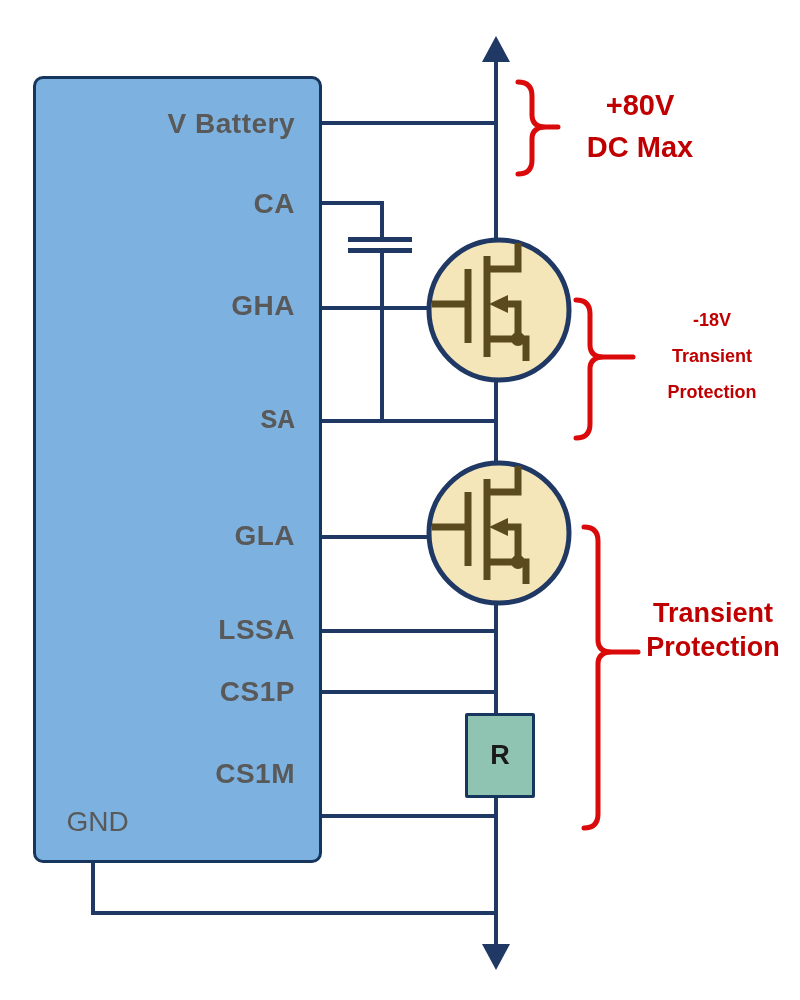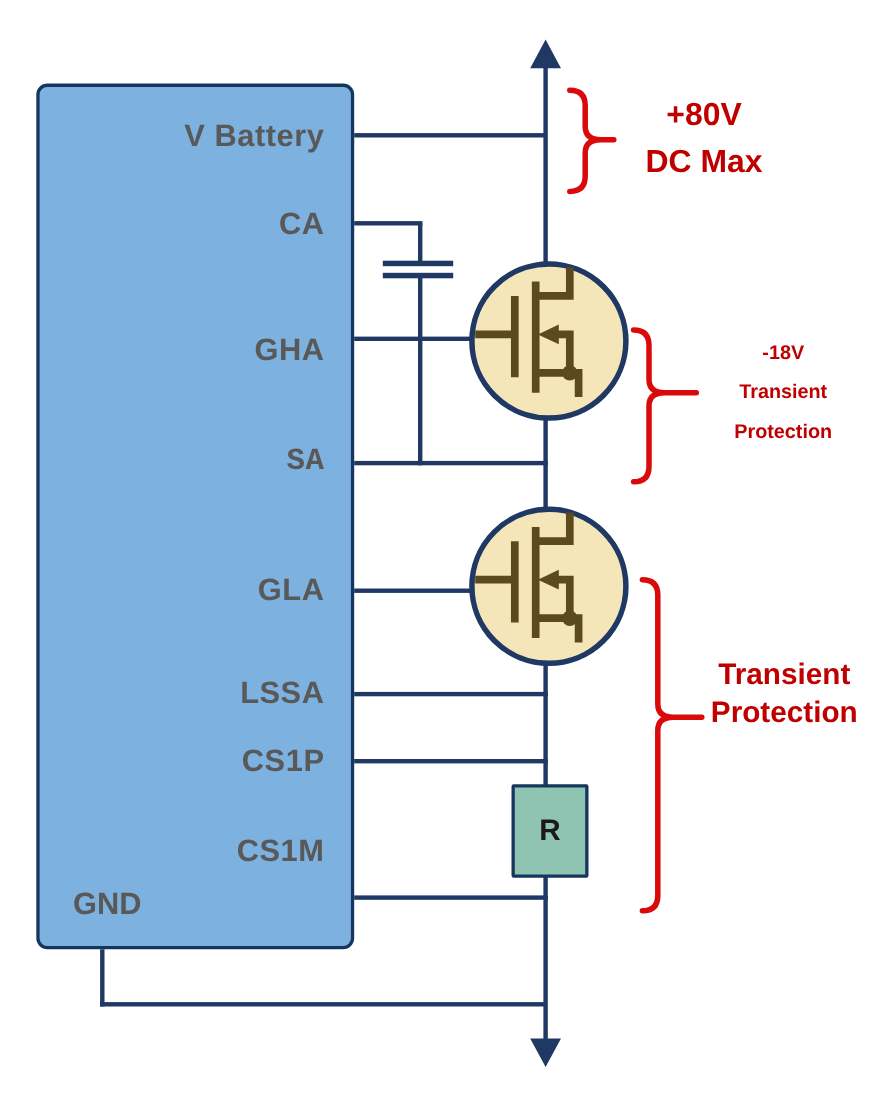--- a/index.html
+++ b/index.html
@@ -5,21 +5,21 @@
   html,body{margin:0;padding:0;background:#ffffff;}
   .stage{position:relative;width:800px;height:1000px;background:#ffffff;overflow:hidden;
          font-family:"Liberation Sans", sans-serif;}
   .wire{position:absolute;background:#1F3864;}
   .ic-box{position:absolute;left:33px;top:76px;width:289px;height:787px;
           background:#7DB1DF;border:3px solid #17365D;border-radius:10px;box-sizing:border-box;}
   .pin-label{position:absolute;left:45px;width:250px;text-align:right;
              transform:translateY(-50%);font-weight:bold;font-size:28px;color:#595959;
              letter-spacing:0.5px;}
   .gnd-label{position:absolute;left:50px;width:95px;text-align:center;
-             transform:translateY(-50%);font-weight:bold;font-size:28px;color:#595959;}
+             transform:translateY(-50%);font-weight:normal;font-size:28px;color:#595959;}
   .mosfet{position:absolute;width:150px;height:150px;}
   .resistor{position:absolute;left:465px;top:713px;width:70px;height:85px;
             background:#8FC3B2;border:3px solid #17365D;border-radius:2px;box-sizing:border-box;
             display:flex;align-items:center;justify-content:center;}
   .resistor span{font-weight:bold;font-size:27px;color:#1A1A1A;}
   .arrow-up{position:absolute;left:482px;top:36px;width:0;height:0;
             border-left:14px solid transparent;border-right:14px solid transparent;
             border-bottom:26px solid #1F3864;}
   .arrow-down{position:absolute;left:482px;top:944px;width:0;height:0;
             border-left:14px solid transparent;border-right:14px solid transparent;
@@ -51,21 +51,21 @@
   <div class="wire" style="left:91px;top:863px;width:4px;height:52px;"></div>
   <div class="wire" style="left:91px;top:911px;width:405px;height:4px;"></div>
 
   <div class="arrow-up"></div>
   <div class="arrow-down"></div>
 
   <div class="ic-box"></div>
 
   <div class="pin-label" style="top:124px;">V Battery</div>
   <div class="pin-label" style="top:204px;">CA</div>
-  <div class="pin-label" style="top:318px;">GHA</div>
+  <div class="pin-label" style="top:306px;">GHA</div>
   <div class="pin-label" style="top:420px;font-family:Liberation Mono, monospace;">SA</div>
   <div class="pin-label" style="top:536px;">GLA</div>
   <div class="pin-label" style="top:630px;text-align:right;">LSSA</div>
   <div class="pin-label" style="top:692px;">CS1P</div>
   <div class="pin-label" style="top:774px;">CS1M</div>
   <div class="gnd-label" style="top:822px;">GND</div>
 
   <svg class="mosfet" style="left:424px;top:235px;" viewBox="0 0 150 150">
     <circle cx="75" cy="75" r="70" fill="#F5E6BA" stroke="#1F3864" stroke-width="5"></circle>
     <g stroke="#5A4A1E" stroke-width="7" fill="none">

